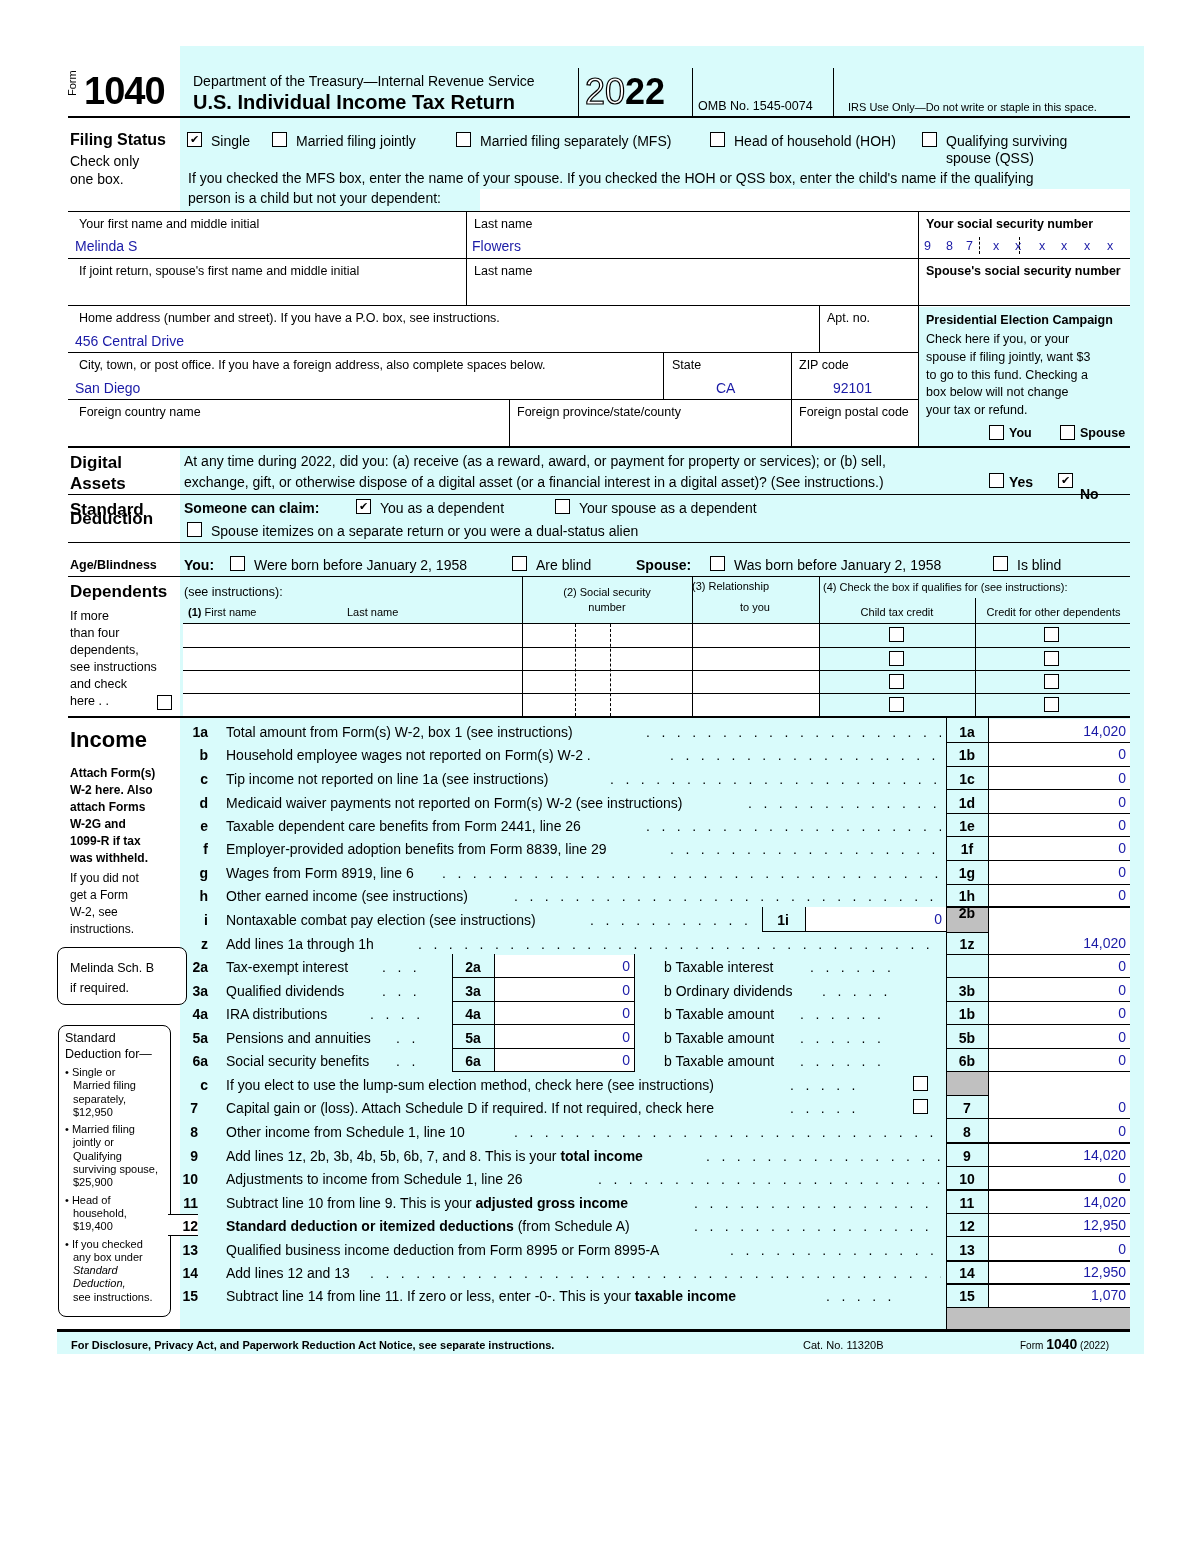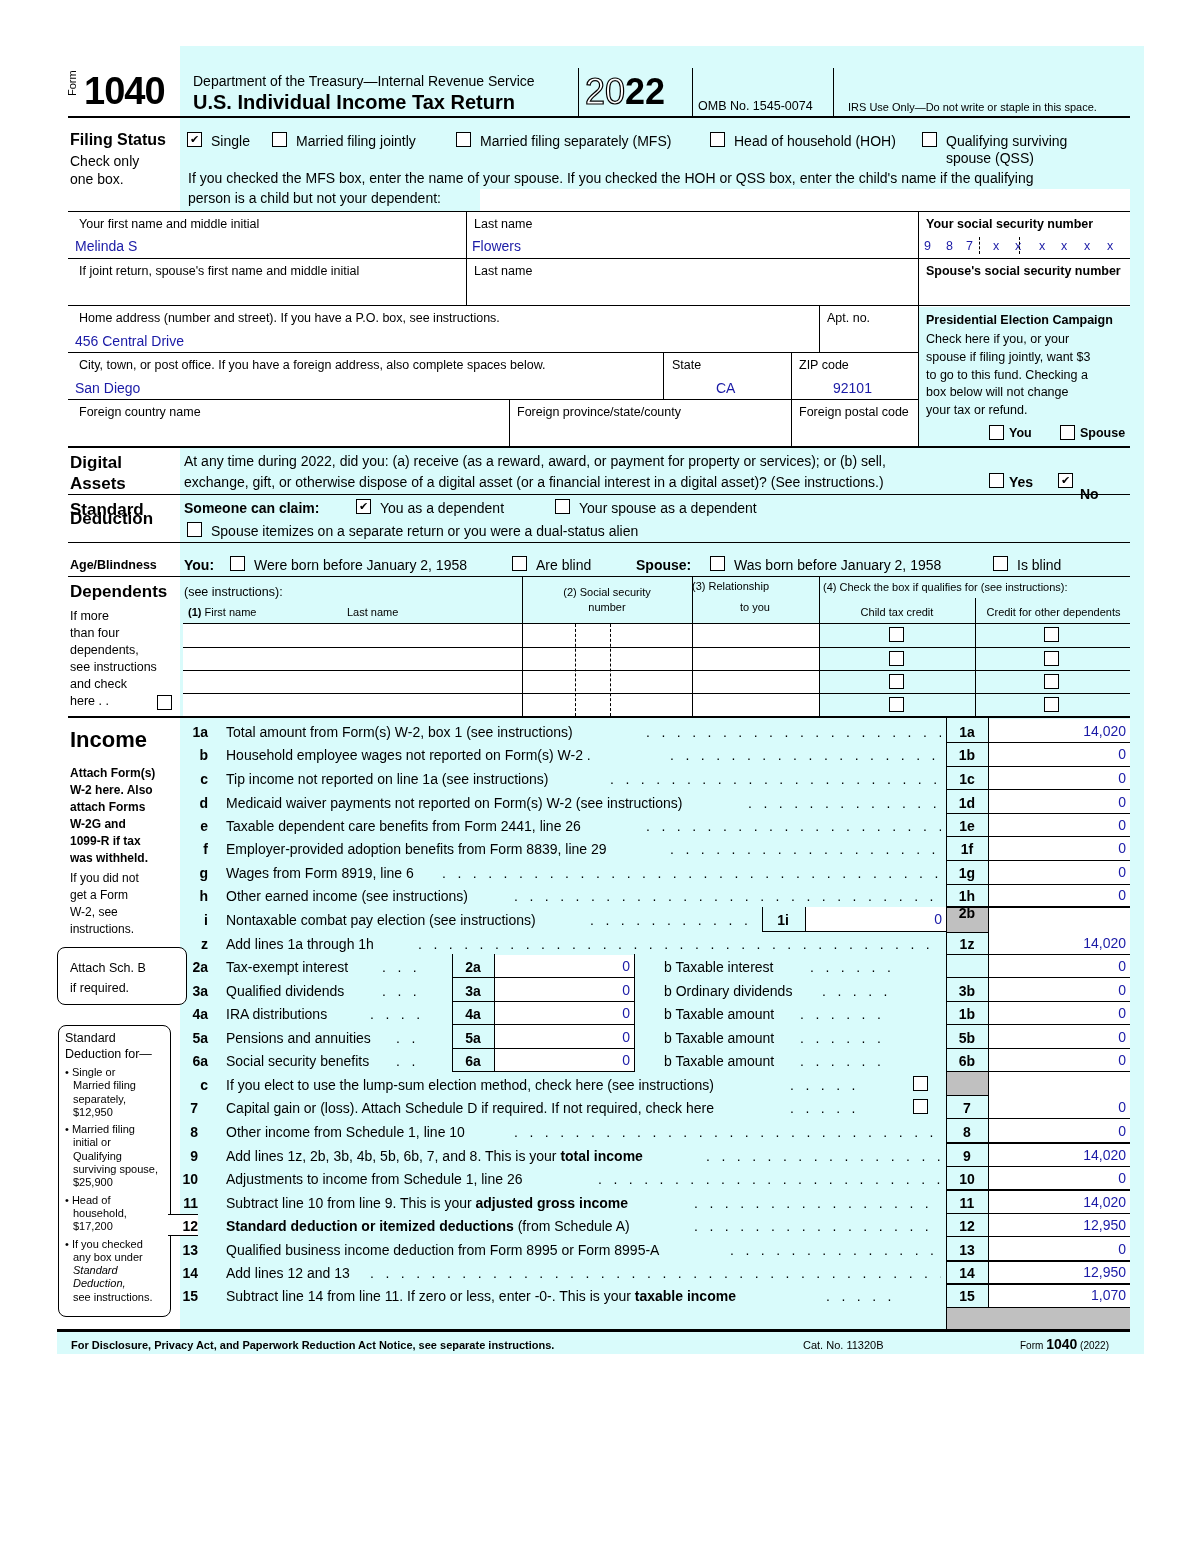--- a/index.html
+++ b/index.html
@@ -252,44 +252,44 @@
   <div>was withheld.</div>
 </div>
 <div class="side" style="left:70px;top:870px;width:110px;font-size:12px;line-height:17px;">
   <div>If you did not</div>
   <div>get a Form</div>
   <div>W-2, see</div>
   <div>instructions.</div>
 </div>
 
 <div class="roundbox" style="left:57px;top:947px;width:130px;height:58px;"></div>
-<div class="t s" style="left:70px;top:961px;">Attach Sch. B</div>
+<div class="t s" style="left:70px;top:961px;">Melinda Sch. B</div>
 <div class="t s" style="left:70px;top:981px;">if required.</div>
 
 <div class="roundbox" style="left:58px;top:1025px;width:113px;height:292px;"></div>
 <div class="abs white" style="left:168px;top:1214px;width:30px;height:22px;border-top:1px solid #000;border-bottom:1px solid #000;"></div>
 <div class="side" style="left:65px;top:1030px;width:105px;font-size:12.5px;line-height:16px;">
   <div>Standard</div>
   <div>Deduction for—</div>
 </div>
 <div class="side" style="left:65px;top:1066px;width:108px;font-size:11px;line-height:13.3px;">
   <div>• Single or</div>
   <div style="padding-left:8px;">Married filing</div>
   <div style="padding-left:8px;">separately,</div>
   <div style="padding-left:8px;">$12,950</div>
   <div style="height:4px;"></div>
   <div>• Married filing</div>
-  <div style="padding-left:8px;">initial or</div>
+  <div style="padding-left:8px;">jointly or</div>
   <div style="padding-left:8px;">Qualifying</div>
   <div style="padding-left:8px;">surviving spouse,</div>
   <div style="padding-left:8px;">$25,900</div>
   <div style="height:4px;"></div>
   <div>• Head of</div>
   <div style="padding-left:8px;">household,</div>
-  <div style="padding-left:8px;">$17,200</div>
+  <div style="padding-left:8px;">$19,400</div>
   <div style="height:4px;"></div>
   <div>• If you checked</div>
   <div style="padding-left:8px;">any box under</div>
   <div style="padding-left:8px;font-style:italic;">Standard</div>
   <div style="padding-left:8px;font-style:italic;">Deduction,</div>
   <div style="padding-left:8px;">see instructions.</div>
 </div>
 
 <div class="vl" style="left:946px;top:716px;height:614px;"></div>
 <div class="vl" style="left:988px;top:716px;height:592px;"></div>

